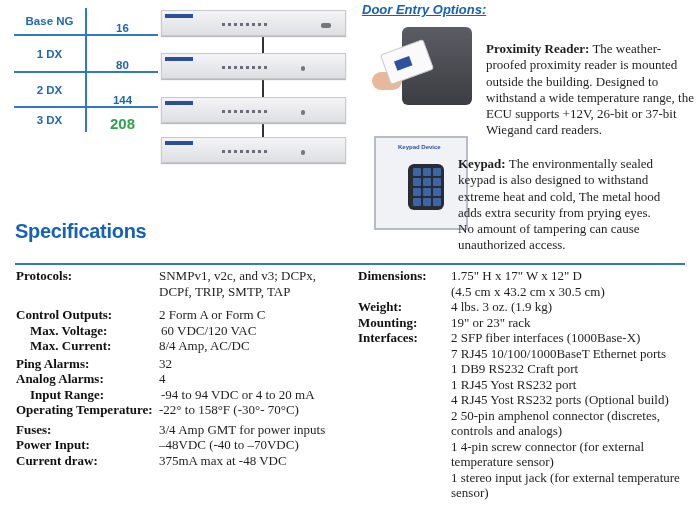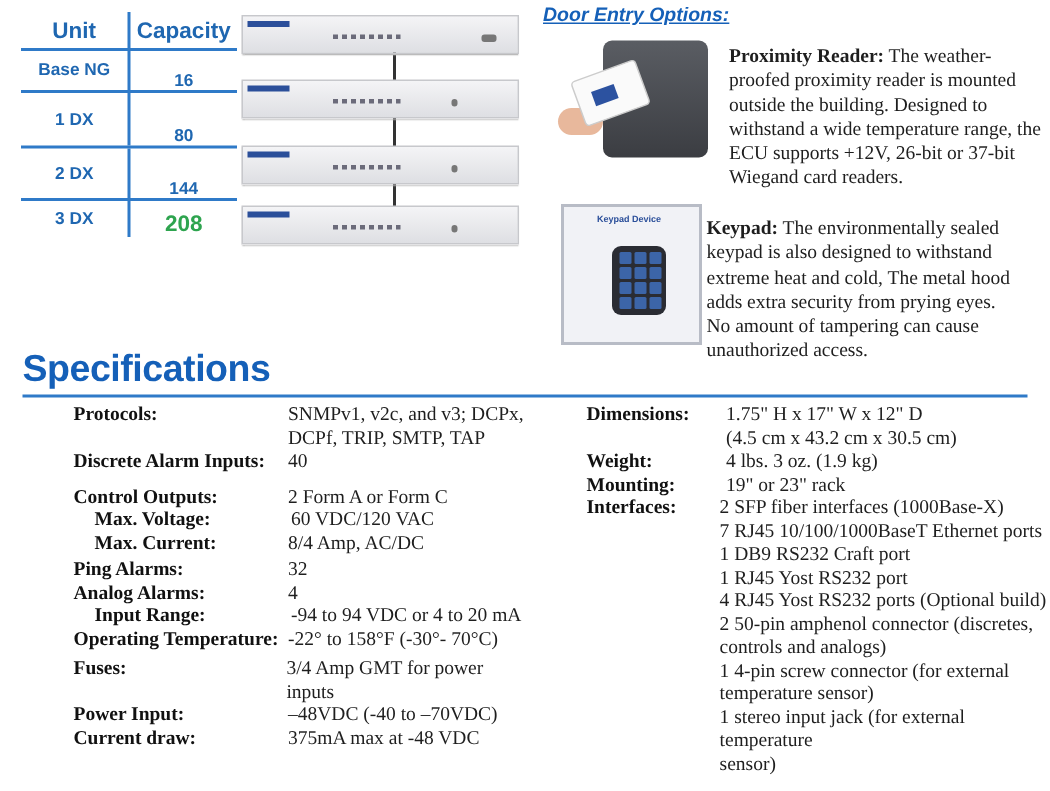--- a/index.html
+++ b/index.html
@@ -26,40 +26,36 @@
   .door-title { position:absolute; left:362px; top:2px; font-family:"Liberation Sans", sans-serif; font-weight:bold; font-style:italic; font-size:13px; color:#1560b8; text-decoration:underline; }
   .reader-img { position:absolute; left:372px; top:22px; width:100px; height:88px; }
   .reader-box { position:absolute; left:30px; top:5px; width:70px; height:78px; background:linear-gradient(#5a5d63,#3b3d42); border-radius:6px; }
   .reader-card { position:absolute; left:12px; top:24px; width:44px; height:30px; background:#fafafa; border:1px solid #ccc; transform:rotate(-20deg); border-radius:3px; }
   .reader-card::after { content:""; position:absolute; left:10px; top:10px; width:16px; height:10px; background:#2c52a0; }
   .reader-hand { position:absolute; left:0px; top:50px; width:30px; height:18px; background:#e8b89c; border-radius:9px; }
   .keypad-img { position:absolute; left:374px; top:136px; width:94px; height:94px; background:#f1f2f6; border:2px solid #b8bcc6; box-sizing:border-box; }
   .kp-title { position:absolute; left:22px; top:6px; font-family:"Liberation Sans", sans-serif; font-size:6px; color:#2b4f9a; font-weight:bold; }
   .kp-body { position:absolute; left:32px; top:26px; width:36px; height:46px; background:#2a2c33; border-radius:6px; display:grid; grid-template-columns:repeat(3,8px); gap:2px; padding:4px 5px; box-sizing:border-box; }
   .kp-key { width:8px; height:8px; background:#3c65a8; border-radius:1px; }
-  .desc { position:absolute; font-size:13px; line-height:16.3px; color:#1e1e1e; }
+  .desc { position:absolute; font-size:13px; line-height:16.3px; color:#1e1e1e;margin-top:12px; }
   .desc b { font-weight:bold; }
 
   
-  .spec-title { position:absolute; left:15px; top:232px; font-family:"Liberation Sans", sans-serif; font-weight:bold; font-size:25px; color:#1560b8; letter-spacing:-0.3px; }
+  .spec-title { position:absolute; left:15px; top:220px; font-family:"Liberation Sans", sans-serif; font-weight:bold; font-size:20px; color:#1560b8; letter-spacing:-0.3px; }
   .spec-rule { position:absolute; left:15px; top:263px; width:670px; height:2px; background:#2f7ac8; }
   .spec-col { position:absolute; font-size:13px; line-height:15.5px; }
-  .srow { display:flex;margin-left:33px; }
+  .srow { display:flex; }
   .sk { font-weight:bold; color:#111; }
   .sv { color:#1e1e1e; }
   .indent { padding-left:14px; }
 </style>
 </head>
 <body>
 
 <div class="cap-table">
-  <div class="cap-head">
-    <div class="cap-c1" style="border-right:2px solid #2f7ac8">Unit</div>
-    <div class="cap-c2">Capacity</div>
-  </div>
   <div class="cap-row" style="height:26px">
     <div class="cap-c1">Base NG</div>
     <div class="cap-c2">16</div>
   </div>
   <div class="cap-row" style="height:35px">
     <div class="cap-c1">1 DX</div>
     <div class="cap-c2">80</div>
   </div>
   <div class="cap-row" style="height:33px">
     <div class="cap-c1">2 DX</div>
@@ -116,38 +112,34 @@
       <div class="kp-key"></div>
       <div class="kp-key"></div>
     <div class="kp-key"></div>
       <div class="kp-key"></div>
       <div class="kp-key"></div>
     <div class="kp-key"></div>
       <div class="kp-key"></div>
       <div class="kp-key"></div>
   </div>
 </div>
-<div class="desc" style="left:471px;top:144px;width:210px">
+<div class="desc" style="left:458px;top:144px;width:210px">
   <b>Keypad:</b><span> The environmentally sealed keypad is also designed to withstand extreme heat and cold, The metal hood adds extra security from prying eyes. No amount of tampering can cause unauthorized access.</span>
 </div>
 
 <div class="spec-title">Specifications</div>
 <div class="spec-rule"></div>
 
 <div class="spec-col" style="left:16px;top:268px;width:340px">
   <div class="srow">
     <div class="sk" style="width:143px">Protocols:</div>
     <div>
       <div class="sv">SNMPv1, v2c, and v3; DCPx,</div>
       <div class="sv">DCPf, TRIP, SMTP, TAP</div>
     </div>
-  </div>
-  <div class="srow">
-    <div class="sk" style="width:143px">Discrete Alarm Inputs:</div>
-    <div class="sv">40</div>
   </div>
   <div style="height:8px"></div>
   <div class="srow">
     <div class="sk" style="width:143px">Control Outputs:</div>
     <div class="sv">2 Form A or Form C</div>
   </div>
   <div class="srow">
     <div class="sk indent" style="width:129px">Max. Voltage:</div>
     <div class="sv" style="padding-left:2px">60 VDC/120 VAC</div>
   </div>

